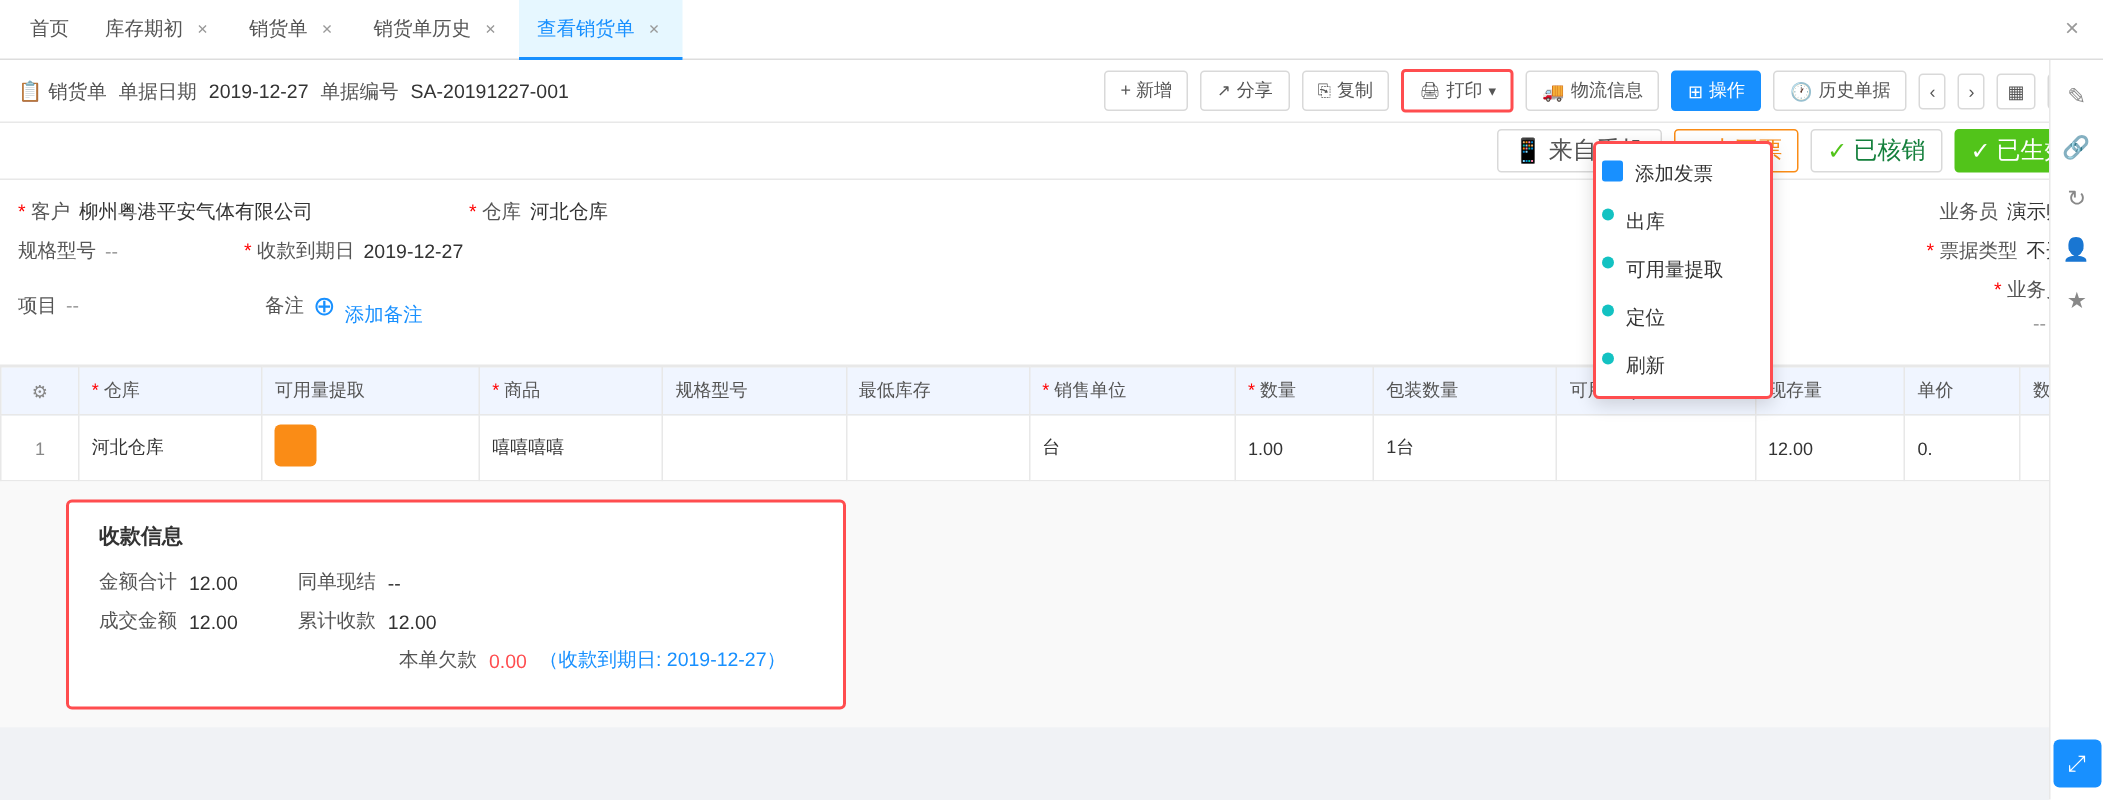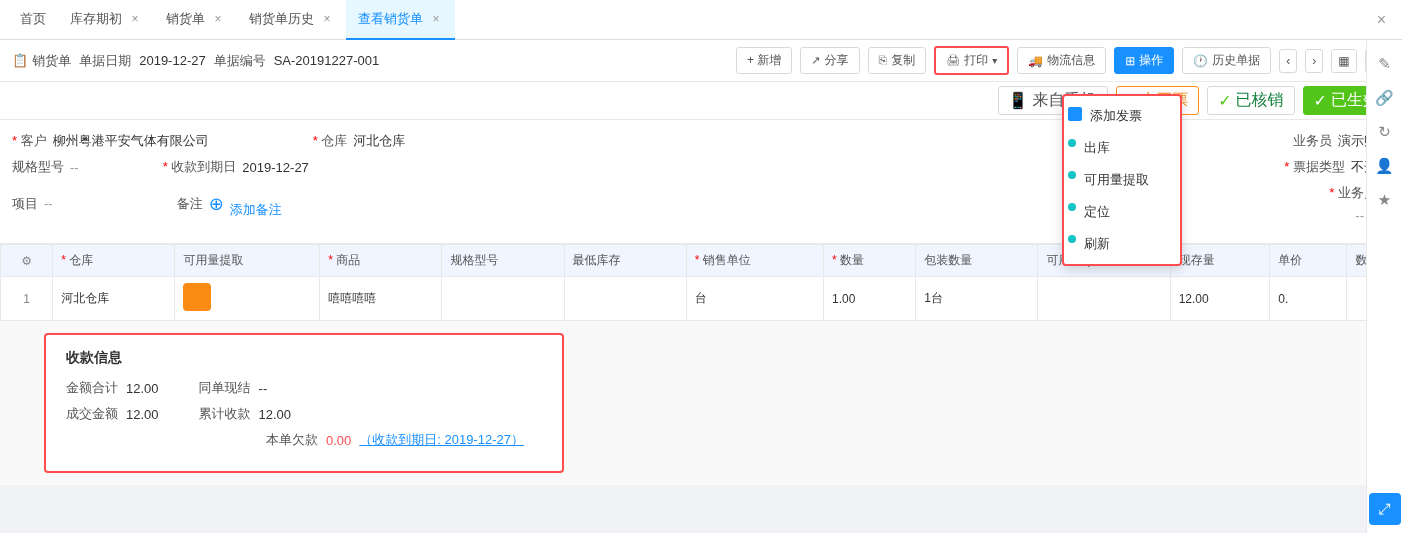--- a/index.html
+++ b/index.html
@@ -121,21 +121,21 @@
     .receipt-title {
       font-weight: bold; font-size: 14px; margin-bottom: 12px;
     }
     .receipt-row {
       display: flex; gap: 40px; margin-bottom: 8px; font-size: 13px;
     }
     .receipt-field { display: flex; gap: 8px; align-items: center; }
     .receipt-label { color: #555; white-space: nowrap; }
     .receipt-val { color: #333; }
     .receipt-val.red { color: #ff4d4f; }
-    .receipt-val.blue { color: #1890ff; text-decoration: underline; }
+    .receipt-val.blue { color: #1890ff; }
 
     
     .dropdown-overlay {
       position: fixed; top: 94px; right: 220px; z-index: 999;
       background: #fff; border: 2px solid #ff4d4f; border-radius: 4px;
       box-shadow: 0 4px 12px rgba(0,0,0,0.15); min-width: 120px; padding: 4px 0;
     }
     .dropdown-item {
       display: flex; gap: 8px; padding: 7px 4px;
       cursor: pointer; font-size: 13px; color: #333;

